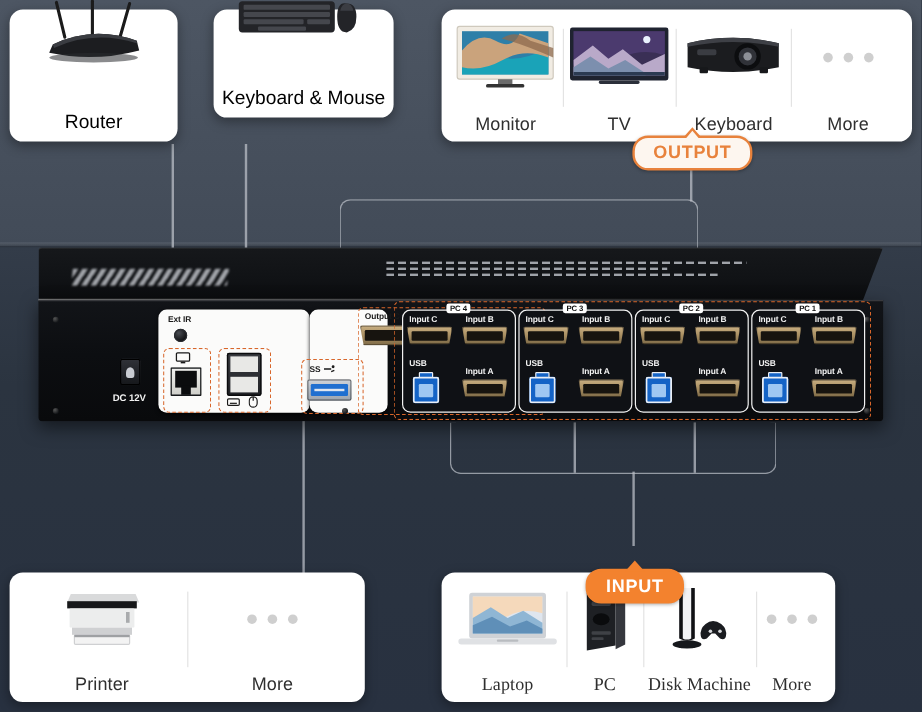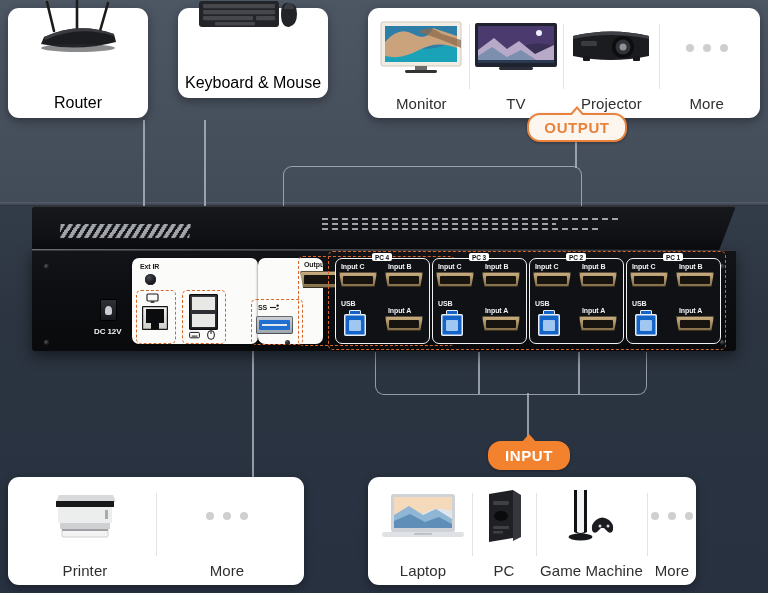--- a/index.html
+++ b/index.html
@@ -221,21 +221,21 @@
           <path d="M6 16 q38 -9 76 0 v20 q-38 8 -76 0z" fill="#1b1c1f"></path>
           <path d="M6 16 q38 -9 76 0 v3 q-38 -8 -76 0z" fill="#3e4046"></path>
           <circle cx="56" cy="27" r="11" fill="#0c0d0f"></circle>
           <circle cx="56" cy="27" r="7.5" fill="#303238"></circle>
           <circle cx="56" cy="27" r="3.5" fill="#8d9097"></circle>
           <rect x="14" y="21" width="16" height="5" rx="1.5" fill="#3a3c42"></rect>
           <rect x="16" y="36" width="7" height="5" rx="1" fill="#17181b"></rect>
           <rect x="66" y="36" width="7" height="5" rx="1" fill="#17181b"></rect>
         </svg>
       </div>
-      <div class="lbl">Projector</div>
+      <div class="lbl">Keyboard</div>
     </div>
     <div class="cell">
       <div class="art">
         <span class="dots">
             <i></i>
             <i></i>
             <i></i>
           </span>
       </div>
       <div class="lbl">More</div>
@@ -428,21 +428,21 @@
         <span class="dots">
             <i></i>
             <i></i>
             <i></i>
           </span>
       </div>
       <div class="lbl">More</div>
     </div>
   </div>
 
-  <div class="card" style="left:368px;top:477px;width:328px;height:108px;">
+  <div class="card" style="left:368px;top:477px;width:328px;height:108px;font-family:Liberation Serif, serif;">
     <div class="cell">
       <div class="art">
         <svg class="art-svg" width="90" height="52" viewBox="0 0 90 52">
           <rect x="13" y="4" width="64" height="38" rx="2.5" fill="#cfd2d6"></rect>
           <rect x="16" y="7" width="58" height="31" fill="#dfe6ef"></rect>
           <path d="M16 7 h58 v14 q-16 -5 -30 3 t-28 6z" fill="#f5d9bb"></path>
           <path d="M16 25 l15 -9 l14 9 l13 -6 l16 10 v9 H16z" fill="#8fb6d4"></path>
           <path d="M16 31 l16 -7 l15 8 l14 -5 l13 7 v4 H16z" fill="#5f8fb8"></path>
           <rect x="4" y="42" width="82" height="5" rx="2.4" fill="#dfe1e4"></rect>
           <rect x="36" y="43" width="18" height="1.8" rx=".9" fill="#b9bcc0"></rect>
@@ -467,31 +467,31 @@
       <div class="art">
         <svg class="art-svg" width="70" height="56" viewBox="0 0 70 56">
           <path d="M18 2 h13 v42 q-6 4 -13 0z" fill="#101114"></path>
           <path d="M21 2 h7 v42 q-3.5 2 -7 0z" fill="#f2f3f5"></path>
           <ellipse cx="24.5" cy="49" rx="12" ry="3.4" fill="#16181c"></ellipse>
           <path d="M40 32 q6 -5 13 0 q5 4 4 10 q-1 4 -5 2 l-4 -4 h-3 l-4 4 q-4 2 -5 -2 q-1 -6 4 -10z" fill="#1a1c20"></path>
           <circle cx="44" cy="38" r="1.5" fill="#d6d8db"></circle>
           <circle cx="52" cy="38" r="1.5" fill="#d6d8db"></circle>
         </svg>
       </div>
-      <div class="lbl">Game Machine</div>
+      <div class="lbl">Disk Machine</div>
     </div>
     <div class="cell">
       <div class="art">
         <span class="dots">
             <i></i>
             <i></i>
             <i></i>
           </span>
       </div>
       <div class="lbl">More</div>
     </div>
   </div>
 
-  <div class="badge input" style="left:484px;top:442px;width:90px;height:26px;">
+  <div class="badge input" style="left:484px;top:475px;width:90px;height:26px;">
     <span class="pill">INPUT</span>
   </div>
 
 </div>
 
 </body></html>

